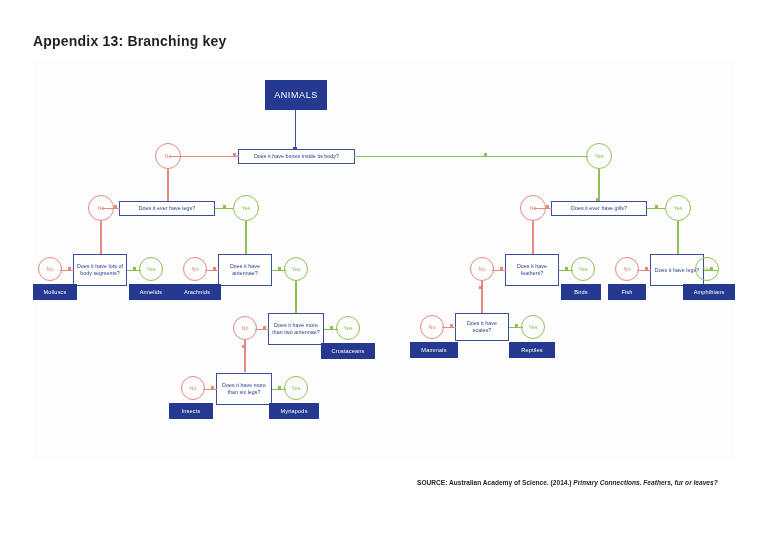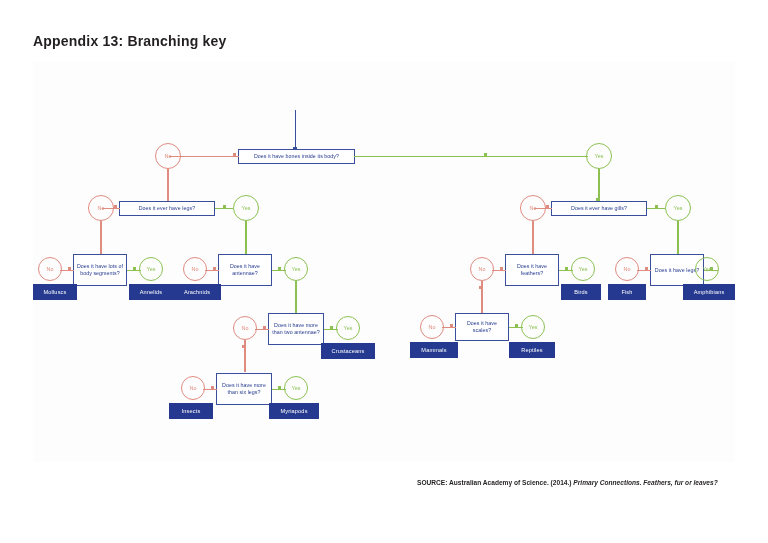--- a/index.html
+++ b/index.html
@@ -68,20 +68,21 @@
   .arrow.down.grn{border-left:2.6px solid transparent;border-right:2.6px solid transparent;border-top:3.6px solid #8cc152;}
   .arrow.down.blu{border-left:2.6px solid transparent;border-right:2.6px solid transparent;border-top:3.6px solid #3a4f9b;}
 </style>
 </head>
 <body>
 
 <div id="page-title">Appendix 13: Branching key</div>
 
 <div id="diagram-canvas">
 
+  <div class="node root-box" style="left:232px;top:18px;width:62px;height:30px;">ANIMALS</div>
   <div class="ln v blu" style="left:262px;top:48px;height:38px;"></div>
   <div class="arrow down blu" style="left:259.6px;top:85px;"></div>
 
   <div class="node q-box" style="left:205px;top:87px;width:117px;height:15px;">Does it have bones inside its body?</div>
 
   <div class="ln h red" style="left:136px;top:93.6px;width:70px;"></div>
   <div class="arrow left red" style="left:200px;top:91.2px;"></div>
   <div class="node circ no" style="left:122px;top:81px;width:26px;height:26px;">No</div>
   <div class="ln v red" style="left:134.3px;top:107px;height:33px;"></div>
 

